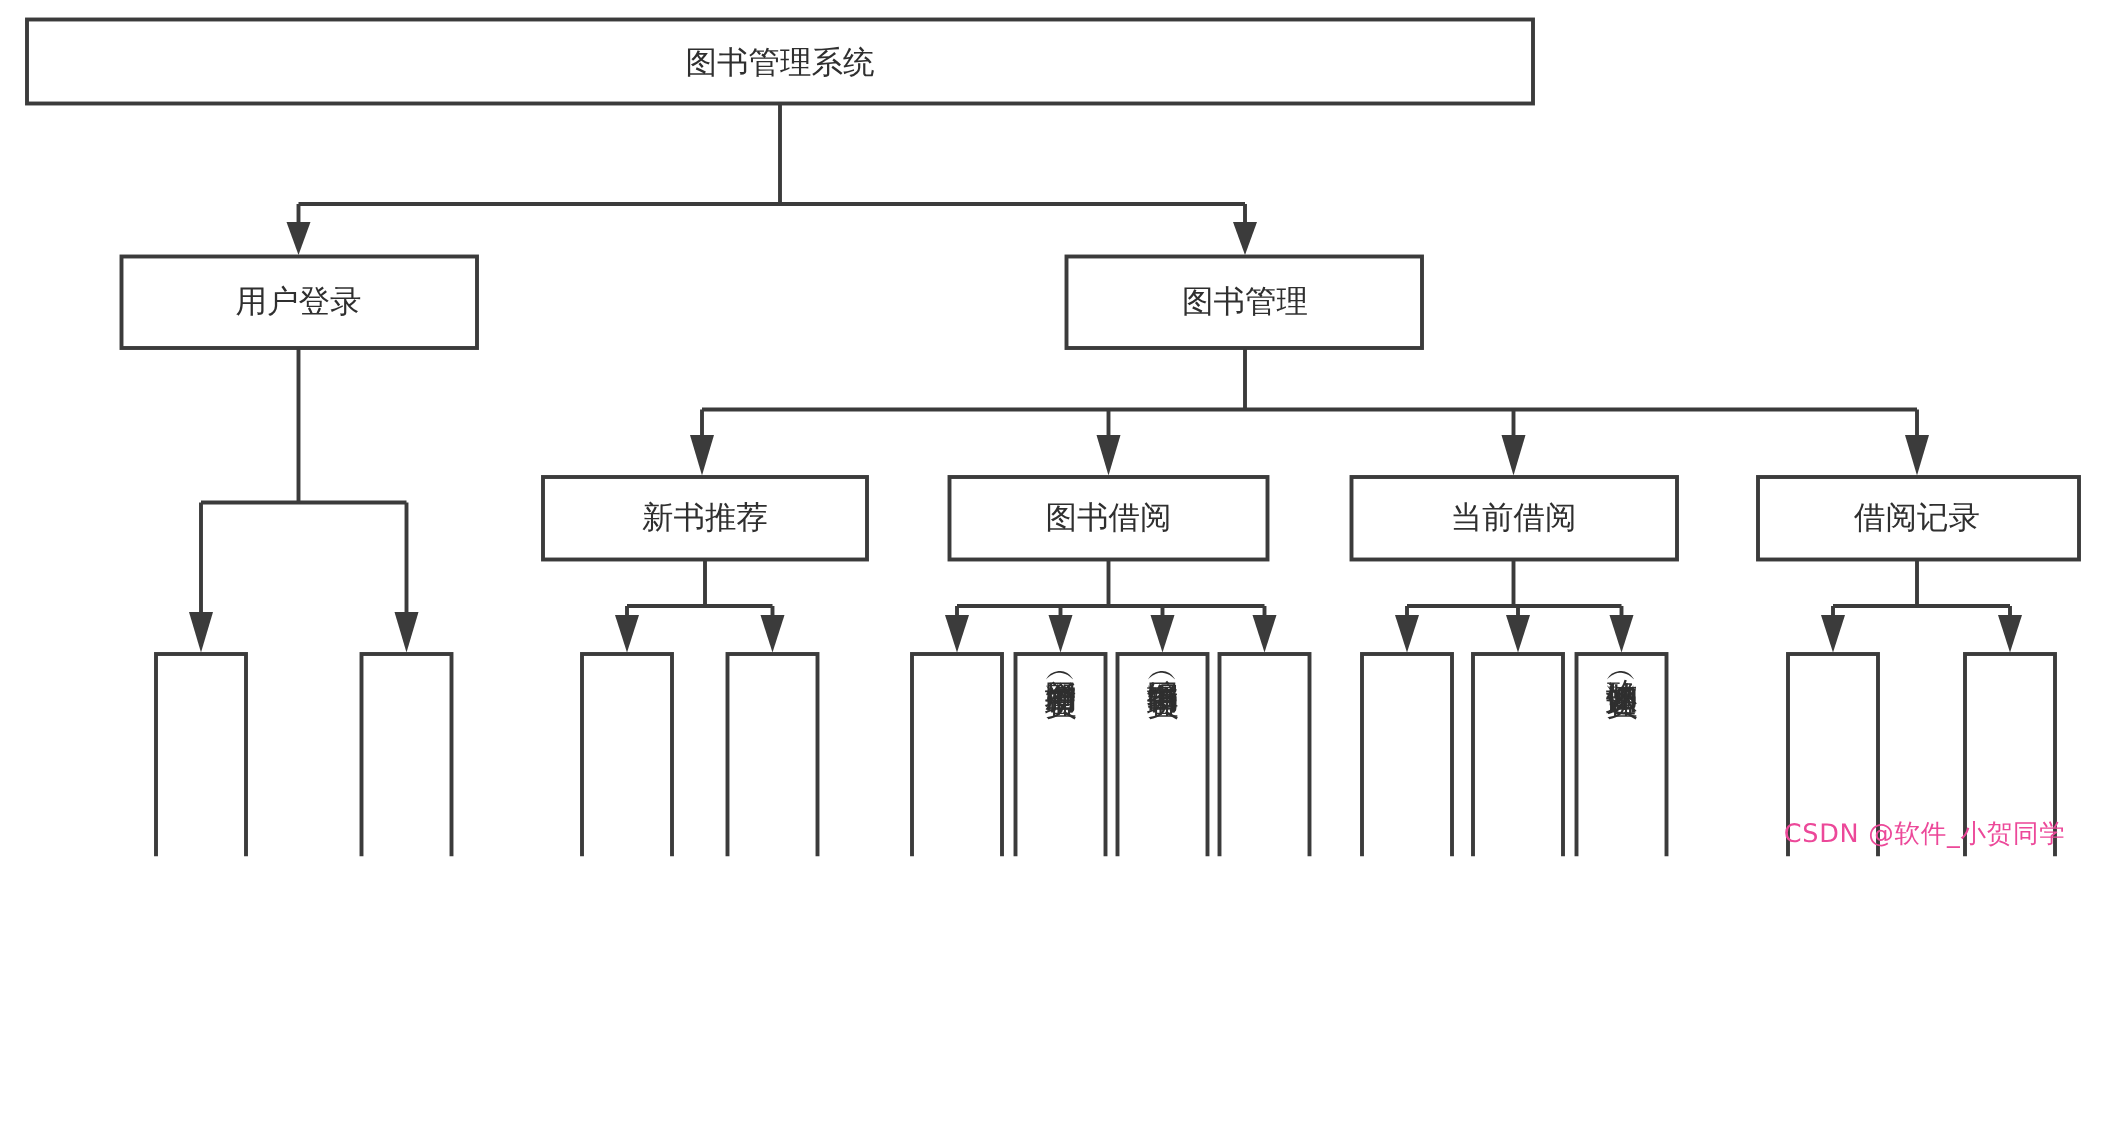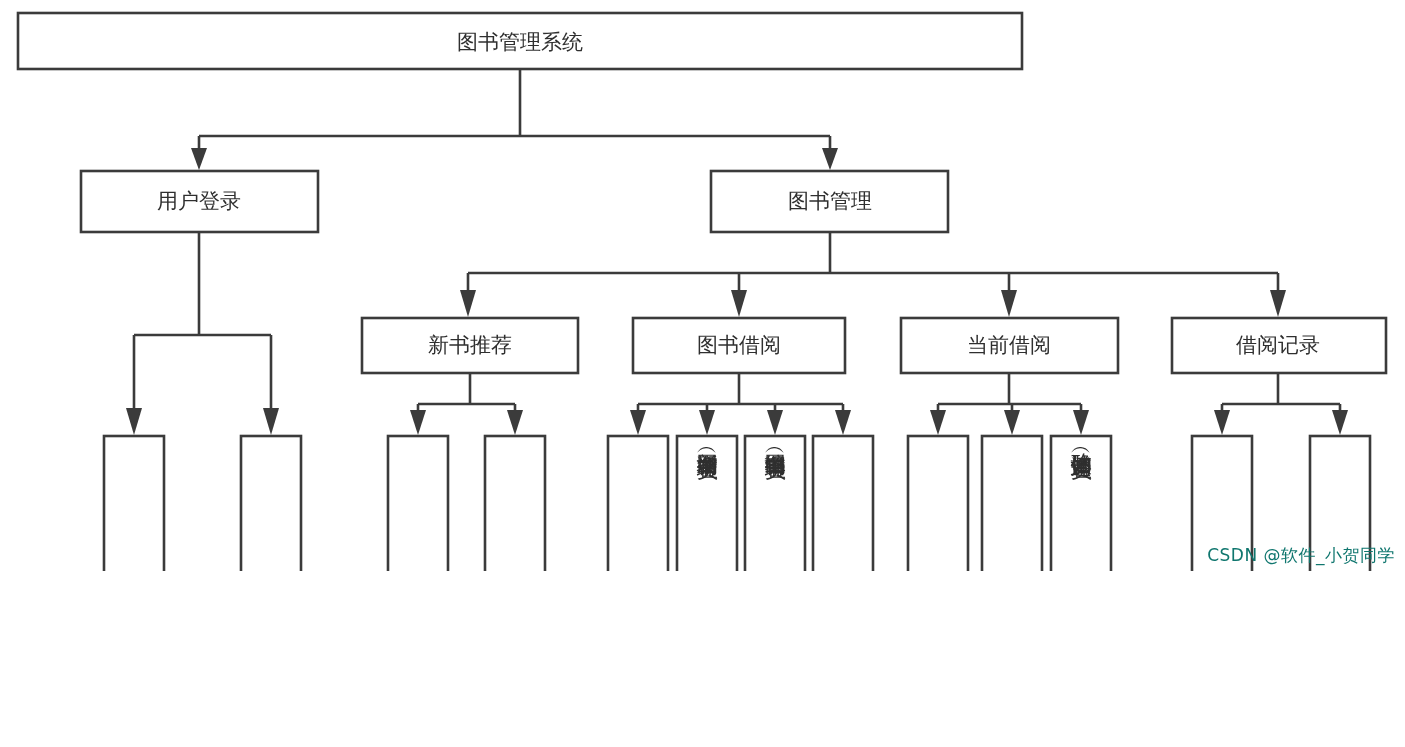--- a/index.html
+++ b/index.html
@@ -68,25 +68,25 @@
     font-family: "DejaVu Sans", "Liberation Sans", sans-serif;
     font-size: 21px;
     line-height: 1.06;
     color: #2f2f2f;
     letter-spacing: 1px;
     white-space: nowrap;
     text-align: center;
   }
   .watermark {
     position: absolute;
-    right: 10px;
+    right: 28px;
     bottom: 4px;
     font-family: "DejaVu Sans", "Liberation Sans", sans-serif;
     font-size: 17px;
-    color: #0f766e;
+    color: #ec4899;
     letter-spacing: 0.5px;
     user-select: none;
     white-space: nowrap;
     text-align: right;
   }
 </style>
 </head>
 <body>
 
 <div id="diagram-root">

